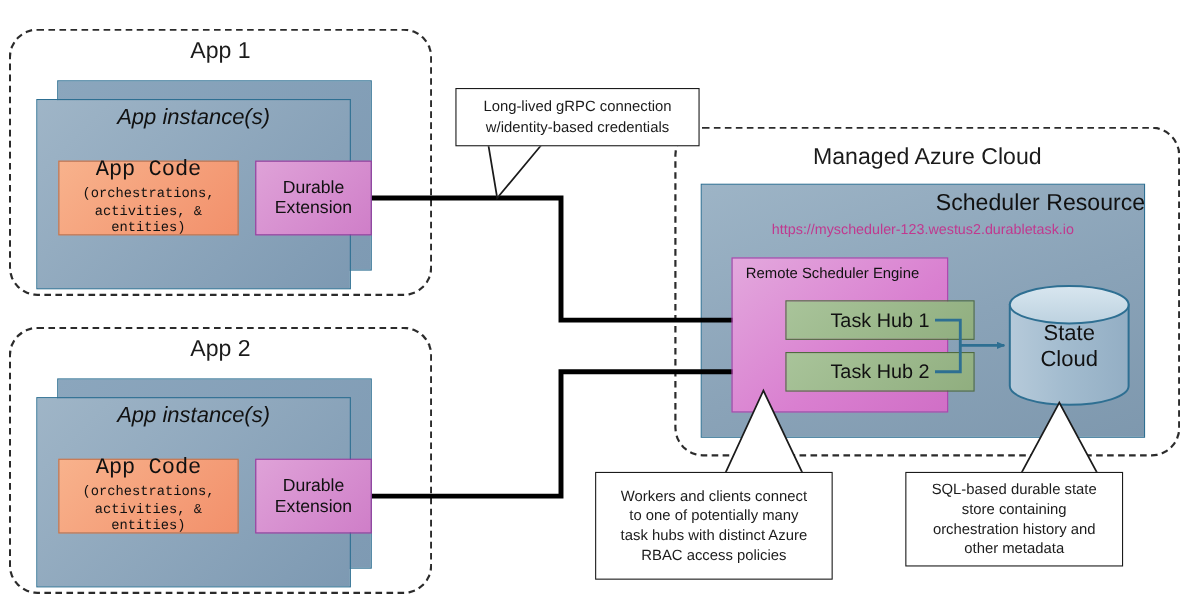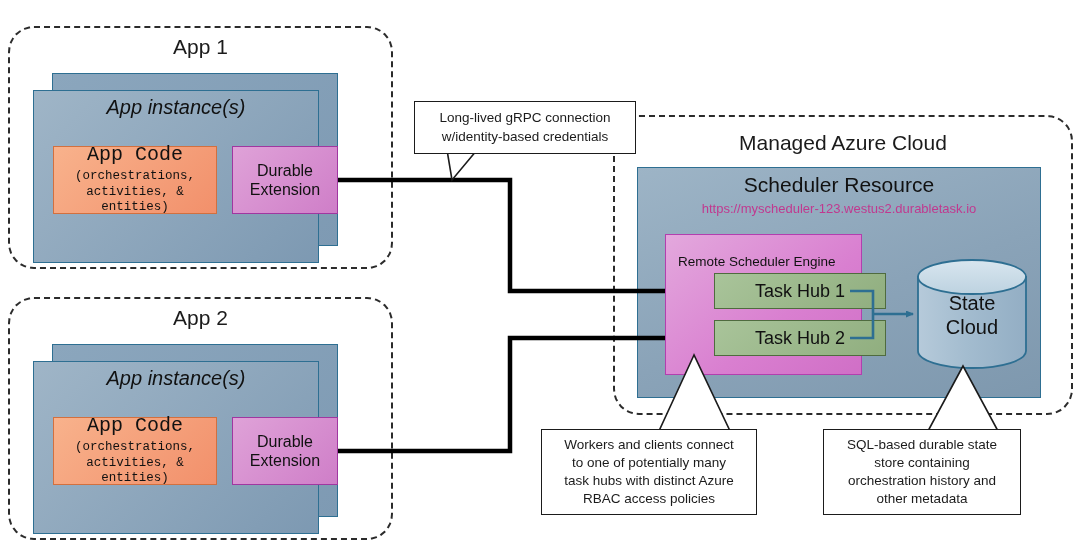--- a/index.html
+++ b/index.html
@@ -82,39 +82,39 @@
   }
 
   
   .scheduler-resource {
     background: linear-gradient(160deg, #9db4c6 0%, #8aa3b8 55%, #7e98ae 100%);
     border: 1px solid #2e6f92;
   }
   .scheduler-title {
     position: absolute;
     left: 0; right: 0;
-    text-align: center;
+    text-align: right;
     font-size: 21px;
     color: #111;
     white-space: nowrap;
   }
   .scheduler-url {
     position: absolute;
     left: 0; right: 0;
     text-align: center;
     font-size: 13px;
     white-space: nowrap;
   }
   .engine-box {
     background: linear-gradient(140deg, #e3a8dd 0%, #d97fd0 60%, #d06fc6 100%);
     border: 1px solid #b23fae;
   }
   .engine-label {
     position: absolute;
-    left: 12px; top: 19px;
+    left: 12px; top: 6px;
     font-size: 13.5px;
     color: #111;
     white-space: nowrap;
     text-align: right;
   }
   .task-hub {
     background: linear-gradient(140deg, #a9c49a 0%, #90ae7f 100%);
     border: 1px solid #4f6b3f;
     display: flex;
     align-items: center;
@@ -264,26 +264,26 @@
 
   <svg class="overlay over" viewBox="0 0 1081 550">
 
     <path d="M 444,132 L 452,180 L 492,132 Z" fill="#ffffff" stroke="#1b1b1b" stroke-width="1.6" stroke-linejoin="miter"></path>
 
     <path d="M 694,355 L 659,431 L 730,431 Z" fill="#ffffff" stroke="#1b1b1b" stroke-width="1.6"></path>
 
     <path d="M 963,366 L 928,431 L 998,431 Z" fill="#ffffff" stroke="#1b1b1b" stroke-width="1.6"></path>
   </svg>
 
-  <div class="abs callout" style="left:414px; top:80px; width:222px; height:53px;margin-top:21px;">
+  <div class="abs callout" style="left:414px; top:80px; width:222px; height:53px;">
     <div class="callout-line">Long-lived gRPC connection</div>
     <div class="callout-line">w/identity-based credentials</div>
   </div>
 
-  <div class="abs callout" style="left:541px; top:429px; width:216px; height:86px;">
+  <div class="abs callout" style="left:541px; top:429px; width:216px; height:98px;">
     <div class="callout-line">Workers and clients connect</div>
     <div class="callout-line">to one of potentially many</div>
     <div class="callout-line">task hubs with distinct Azure</div>
     <div class="callout-line">RBAC access policies</div>
   </div>
 
   <div class="abs callout" style="left:823px; top:429px; width:198px; height:86px;">
     <div class="callout-line">SQL-based durable state</div>
     <div class="callout-line">store containing</div>
     <div class="callout-line">orchestration history and</div>

